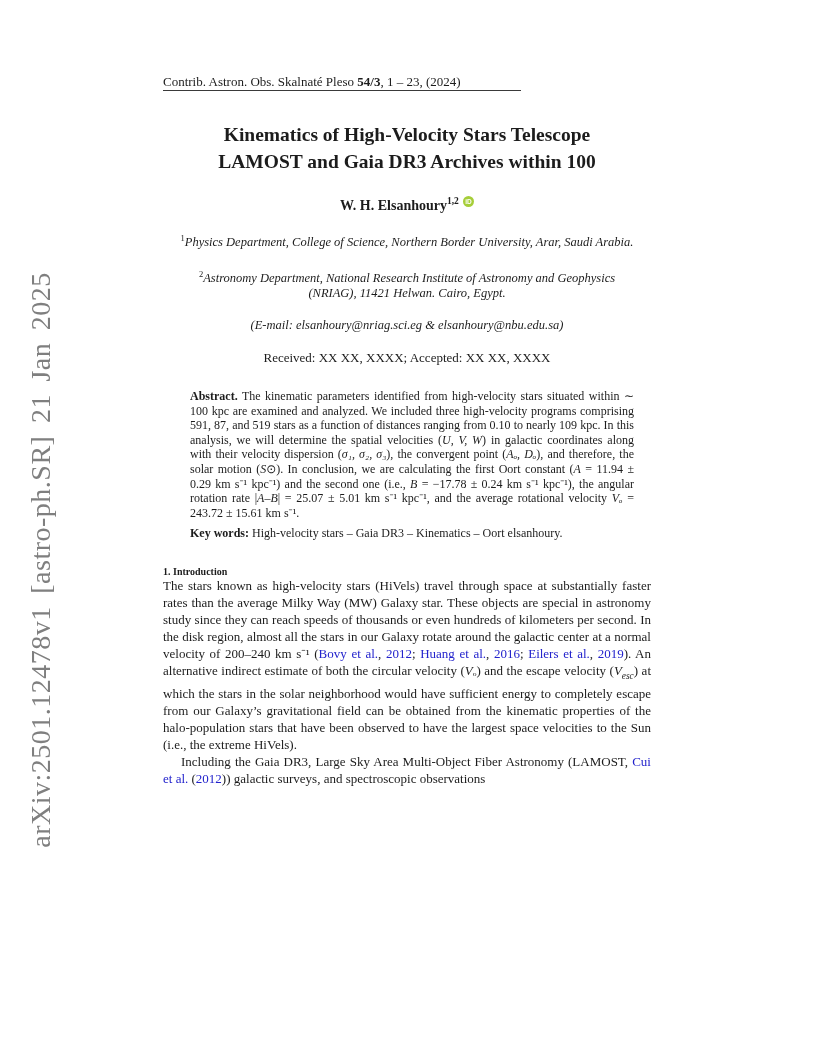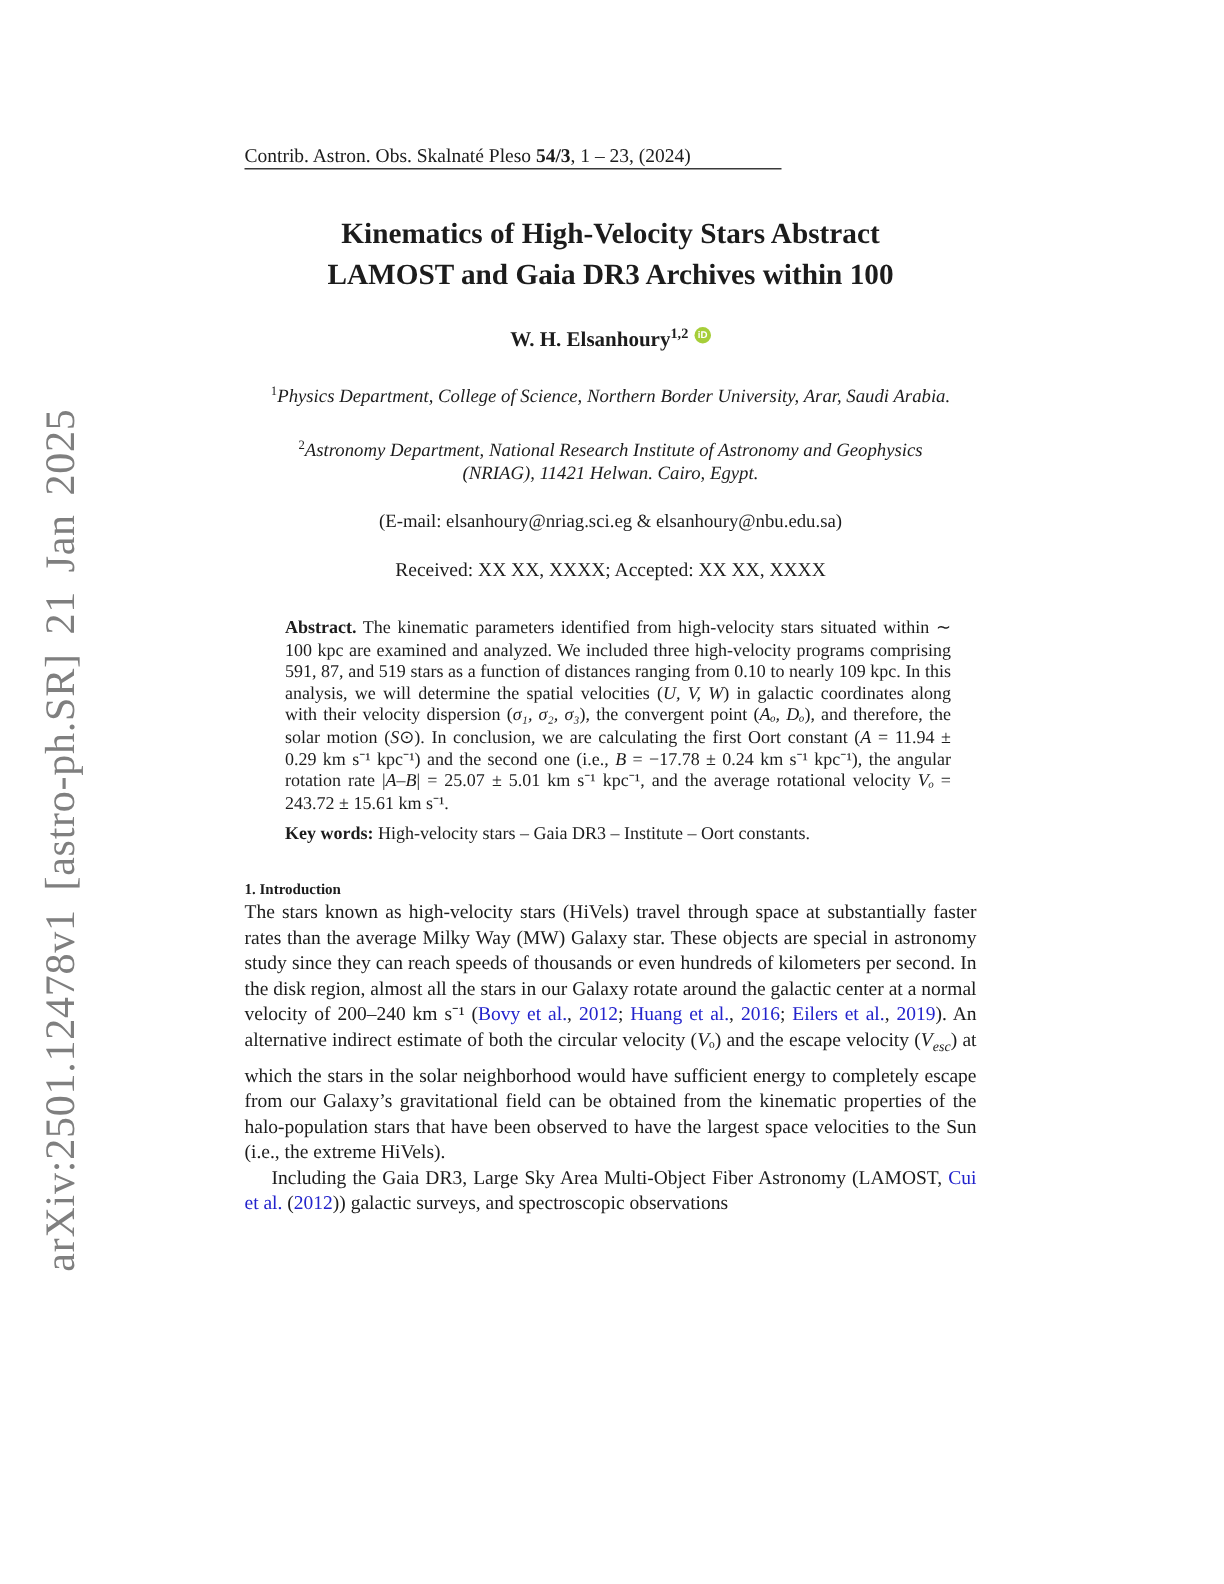--- a/index.html
+++ b/index.html
@@ -26,21 +26,21 @@
     font-size:28px;
     color:var(--sidebar);
     letter-spacing:0.5px;
     word-spacing:5px;
   }
   
   .content{
     position:absolute;
     left:163px;top:0;
     width:488px;
-    padding-top:96px;
+    padding-top:74px;
   }
   .hdr{font-size:13px;line-height:15px;}
   .hdr-rule{width:358px;border-bottom:1.4px solid #3a3a3a;margin-top:1px;}
   .b{font-weight:bold;}
   .i{font-style:italic;}
   .link{color:var(--link);}
   .sub{vertical-align:sub;font-size:0.72em;}
   .sup{vertical-align:super;font-size:0.68em;}
   .title-block{margin-top:30px;text-align:center;font-weight:bold;font-size:19.5px;line-height:27px;}
   .author-line{margin-top:21px;text-align:center;font-weight:bold;font-size:14px;}
@@ -53,21 +53,21 @@
     font-size:6.5px;line-height:11px;
     text-align:center;
     font-weight:bold;
     font-family:"Liberation Sans",sans-serif;
     vertical-align:super;
     margin-left:4px;
     cursor:pointer;
   }
   .affils{margin-top:11px;text-align:center;font-size:12.5px;line-height:15px;}
   .affils p{margin:17px;}
-  .email-line{}
+  .email-line{font-style:italic;}
   .received-line{margin-top:15px;text-align:center;font-size:13px;}
   .abstract{
     margin-top:23px;
     margin-left:27px;
     margin-right:17px;
     font-size:12px;
     line-height:14.6px;
     text-align:justify;
   }
   .abstract .kw{margin-top:6px;}
@@ -81,39 +81,39 @@
 <div class="arxiv-watermark">arXiv:2501.12478v1 [astro-ph.SR] 21 Jan 2025</div>
 
 <div class="content">
 
   <div class="hdr">
     <div><span>Contrib. Astron. Obs. Skalnaté Pleso </span><span class="b">54/3</span><span>, 1 – 23, (2024)</span></div>
     <div class="hdr-rule"></div>
   </div>
 
   <div class="title-block">
-    <div>Kinematics of High-Velocity Stars Abstract</div>
+    <div>Kinematics of High-Velocity Stars Telescope</div>
     <div>LAMOST and Gaia DR3 Archives within 100</div>
   </div>
 
   <div class="author-line">
     <span>W. H. Elsanhoury</span><span class="sup">1,2</span><span class="orcid">iD</span>
   </div>
 
   <div class="affils">
     <p><span class="sup">1</span><span class="i">Physics Department, College of Science, Northern Border University, Arar, Saudi Arabia.</span></p>
     <p><span class="sup">2</span><span class="i">Astronomy Department, National Research Institute of Astronomy and Geophysics (NRIAG), 11421 Helwan. Cairo, Egypt.</span></p>
     <p class="email-line">(E-mail: elsanhoury@nriag.sci.eg &amp; elsanhoury@nbu.edu.sa)</p>
   </div>
 
   <div class="received-line">Received: XX XX, XXXX; Accepted: XX XX, XXXX</div>
 
   <div class="abstract">
     <div><span class="b">Abstract.</span><span> The kinematic parameters identified from high-velocity stars situated within ∼ 100 kpc are examined and analyzed. We included three high-velocity programs comprising 591, 87, and 519 stars as a function of distances ranging from 0.10 to nearly 109 kpc. In this analysis, we will determine the spatial velocities (</span><span class="i">U, V, W</span><span>) in galactic coordinates along with their velocity dispersion (</span><span class="i">σ₁, σ₂, σ₃</span><span>), the convergent point (</span><span class="i">Aₒ, Dₒ</span><span>), and therefore, the solar motion (</span><span class="i">S</span><span>⊙). In conclusion, we are calculating the first Oort constant (</span><span class="i">A</span><span> = 11.94 ± 0.29 km s⁻¹ kpc⁻¹) and the second one (i.e., </span><span class="i">B</span><span> = −17.78 ± 0.24 km s⁻¹ kpc⁻¹), the angular rotation rate |</span><span class="i">A–B</span><span>| = 25.07 ± 5.01 km s⁻¹ kpc⁻¹, and the average rotational velocity </span><span class="i">Vₒ</span><span> = 243.72 ± 15.61 km s⁻¹.</span></div>
-    <div class="kw"><span class="b">Key words:</span><span> High-velocity stars – Gaia DR3 – Institute – Oort constants.</span></div>
+    <div class="kw"><span class="b">Key words:</span><span> High-velocity stars – Gaia DR3 – Kinematics – Oort elsanhoury.</span></div>
   </div>
 
   <div class="section-heading">1. Introduction</div>
 
   <div class="bodytext">
     <p><span>The stars known as high-velocity stars (HiVels) travel through space at substantially faster rates than the average Milky Way (MW) Galaxy star. These objects are special in astronomy study since they can reach speeds of thousands or even hundreds of kilometers per second. In the disk region, almost all the stars in our Galaxy rotate around the galactic center at a normal velocity of 200–240 km s⁻¹ (</span><span class="link">Bovy et al.</span><span>, </span><span class="link">2012</span><span>; </span><span class="link">Huang et al.</span><span>, </span><span class="link">2016</span><span>; </span><span class="link">Eilers et al.</span><span>, </span><span class="link">2019</span><span>). An alternative indirect estimate of both the circular velocity (</span><span class="i">V</span><span>ₒ) and the escape velocity (</span><span class="i">V</span><span class="sub i">esc</span><span>) at which the stars in the solar neighborhood would have sufficient energy to completely escape from our Galaxy’s gravitational field can be obtained from the kinematic properties of the halo-population stars that have been observed to have the largest space velocities to the Sun (i.e., the extreme HiVels).</span></p>
     <p class="indent"><span>Including the Gaia DR3, Large Sky Area Multi-Object Fiber Astronomy (LAMOST, </span><span class="link">Cui et al.</span><span> (</span><span class="link">2012</span><span>)) galactic surveys, and spectroscopic observations</span></p>
   </div>
 
 </div>

